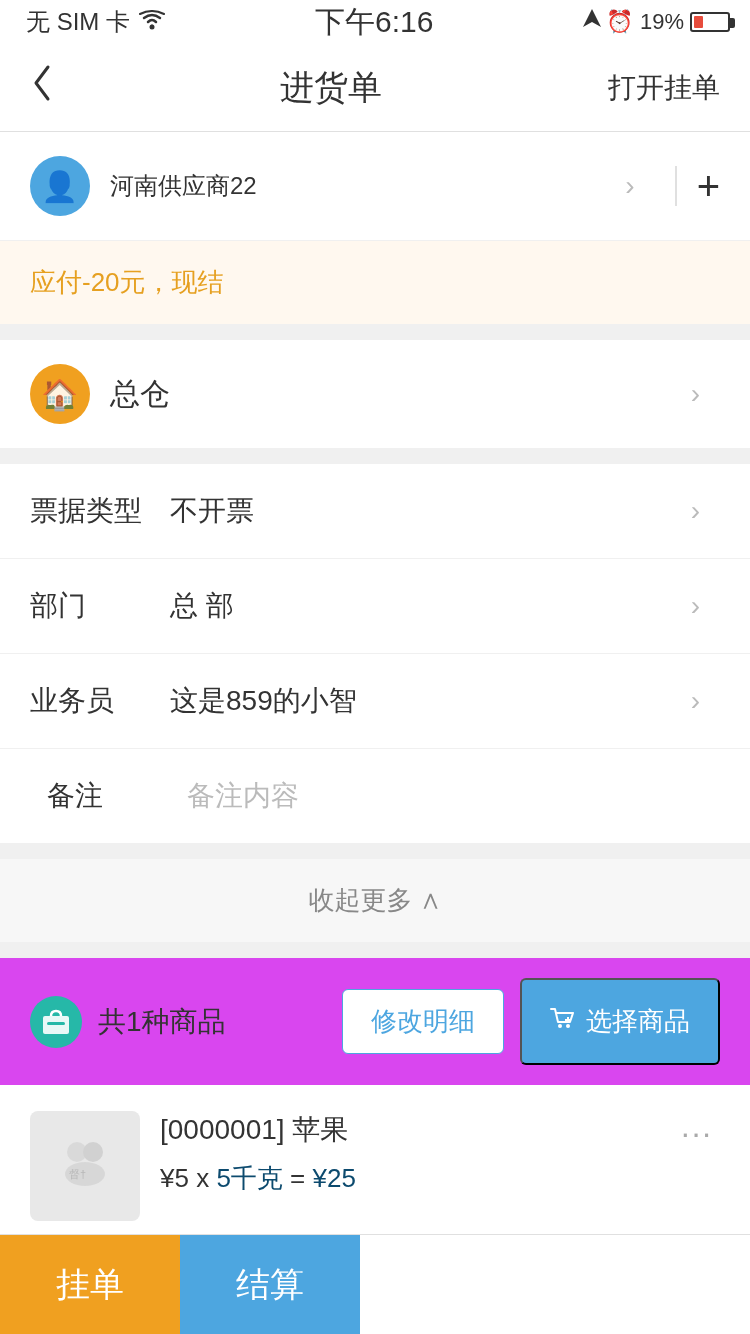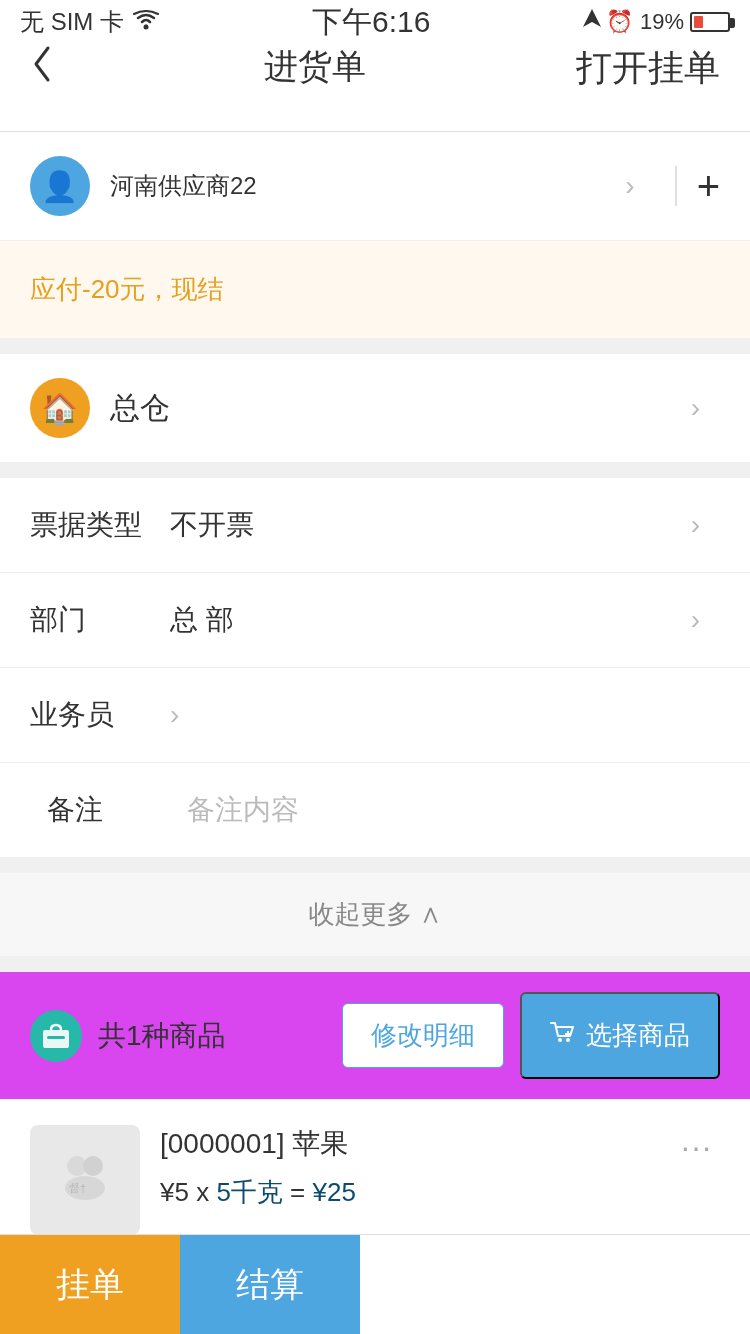--- a/index.html
+++ b/index.html
@@ -17,48 +17,49 @@
     .status-bar {
       height: 44px;
       background: #fff;
       display: flex;
       align-items: center;
       justify-content: space-between;
       padding: 0 20px;
       font-size: 24px;
       color: #333;
     }
-    .status-left { display: flex; align-items: center; gap: 8px; }
+    .status-left { display: flex; align-items: center; gap: 8px; margin-left: 6px; }
     .status-center { font-size: 30px; font-weight: 500; }
     .status-right { display: flex; align-items: center; gap: 6px; font-size: 22px; }
     .battery-icon {
       width: 40px; height: 20px; border: 2px solid #333; border-radius: 3px;
       position: relative; display: inline-block;
     }
     .battery-icon::after {
       content: ''; position: absolute; right: -7px; top: 4px;
       width: 5px; height: 10px; background: #333; border-radius: 0 2px 2px 0;
     }
     .battery-fill {
       position: absolute; left: 2px; top: 2px; bottom: 2px;
       width: 25%; background: #e74c3c; border-radius: 1px;
     }
 
     
     .nav-bar {
       height: 88px;
       background: #fff;
       display: flex;
+      align-items: center;
       justify-content: space-between;
       padding: 0 30px;
       border-bottom: 1px solid #e0e0e0;
     }
     .nav-back { font-size: 36px; color: #333; cursor: pointer; }
     .nav-title { font-size: 34px; font-weight: 500; color: #333; }
-    .nav-action { font-size: 36px; color: #333; cursor: pointer; }
+    .nav-action { font-size: 28px; color: #333; cursor: pointer; }
 
     
     .content { background: #f0f0f0; }
 
     
     .section {
       background: #fff;
       margin-bottom: 16px;
     }
 
@@ -80,21 +81,21 @@
     .supplier-name { flex: 1; font-size: 24px; color: #333; }
     .chevron-right { color: #bbb; font-size: 28px; margin-right: 20px; }
     .add-btn { font-size: 40px; color: #333; cursor: pointer; line-height: 1; }
     .supplier-divider {
       width: 2px; background: #e0e0e0; height: 40px; margin: 0 20px;
     }
 
     
     .notice-bar {
       background: #fff8ef;
-      padding: 31px 30px;
+      padding: 24px 30px;
       font-size: 26px;
       color: #e6a020;
     }
 
     
     .warehouse-row {
       display: flex; align-items: center;
       padding: 24px 30px;
       background: #fff;
       margin-bottom: 16px;
@@ -296,20 +297,21 @@
       <span class="form-value">不开票</span>
       <span class="chevron-right">›</span>
     </div>
     <div class="form-row">
       <span class="form-label">部门</span>
       <span class="form-value">总 部</span>
       <span class="chevron-right">›</span>
     </div>
     <div class="form-row">
       <span class="form-label">业务员</span>
+      <span class="form-value">这是859的小智</span>
       <span class="chevron-right">›</span>
     </div>
     <div class="form-row">
       <span class="form-label">备注</span>
       <span class="form-value form-placeholder">备注内容</span>
     </div>
   </div>
 
   <div class="collapse-btn">收起更多 ∧</div>
 

